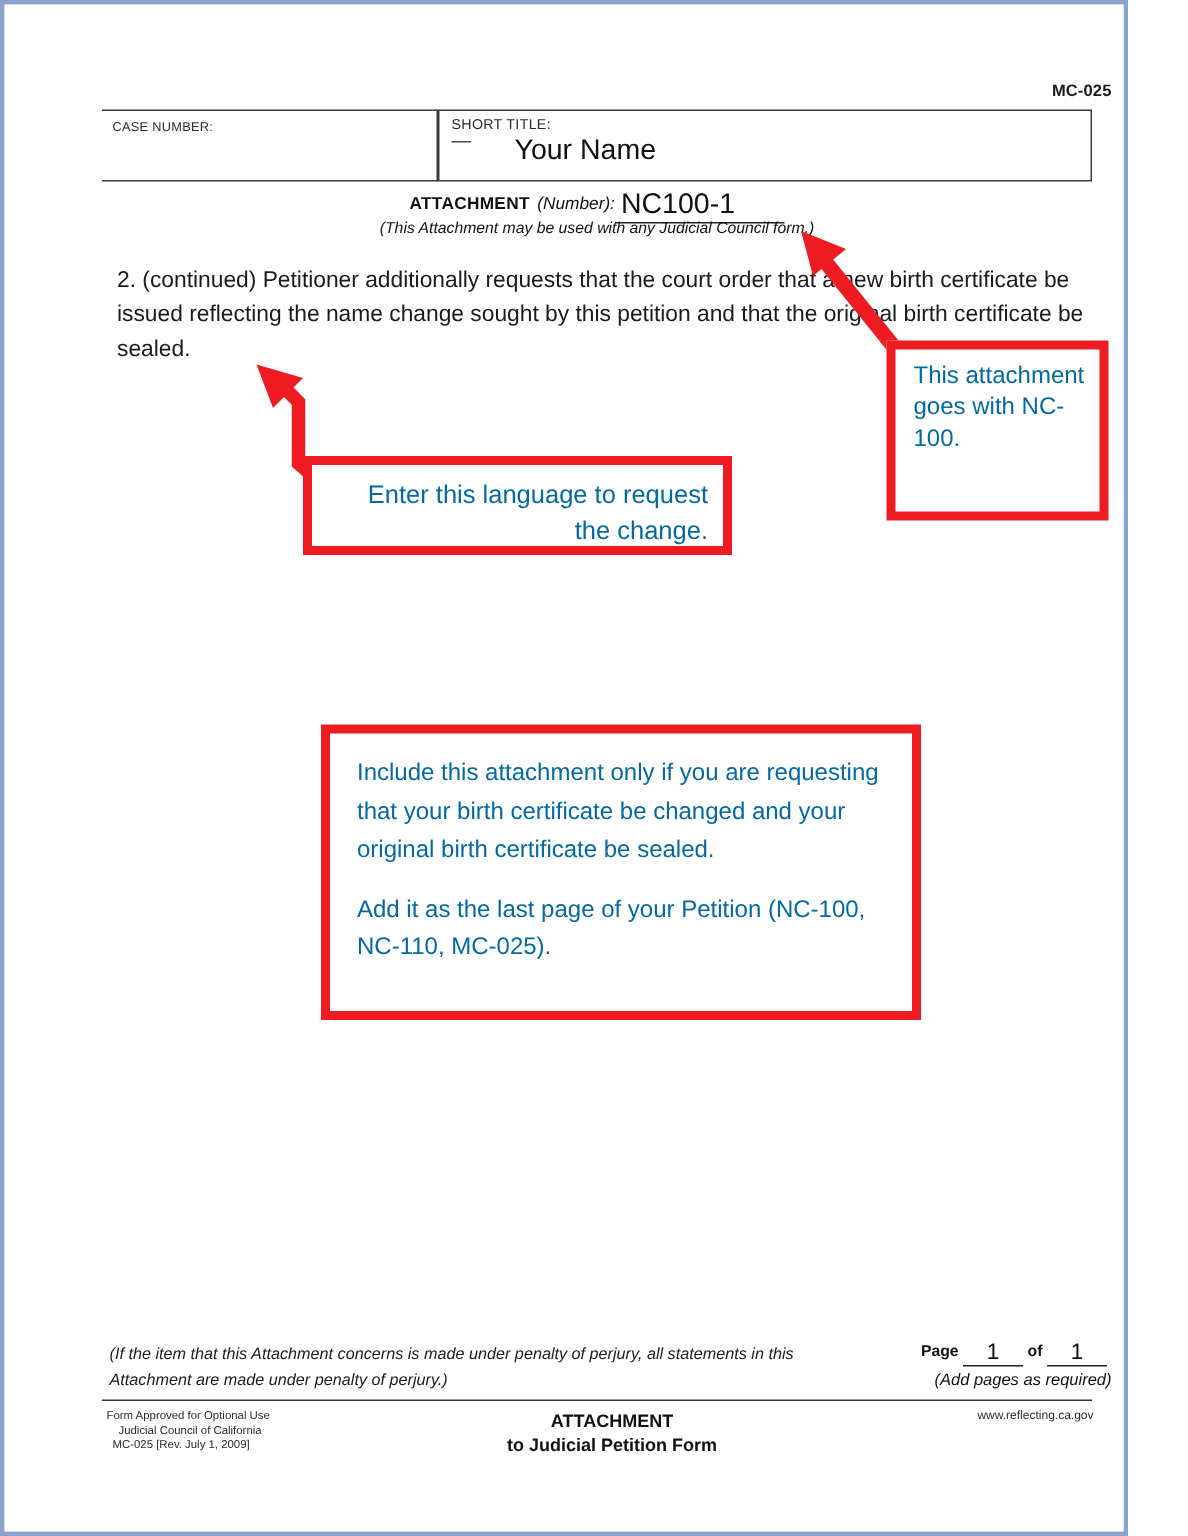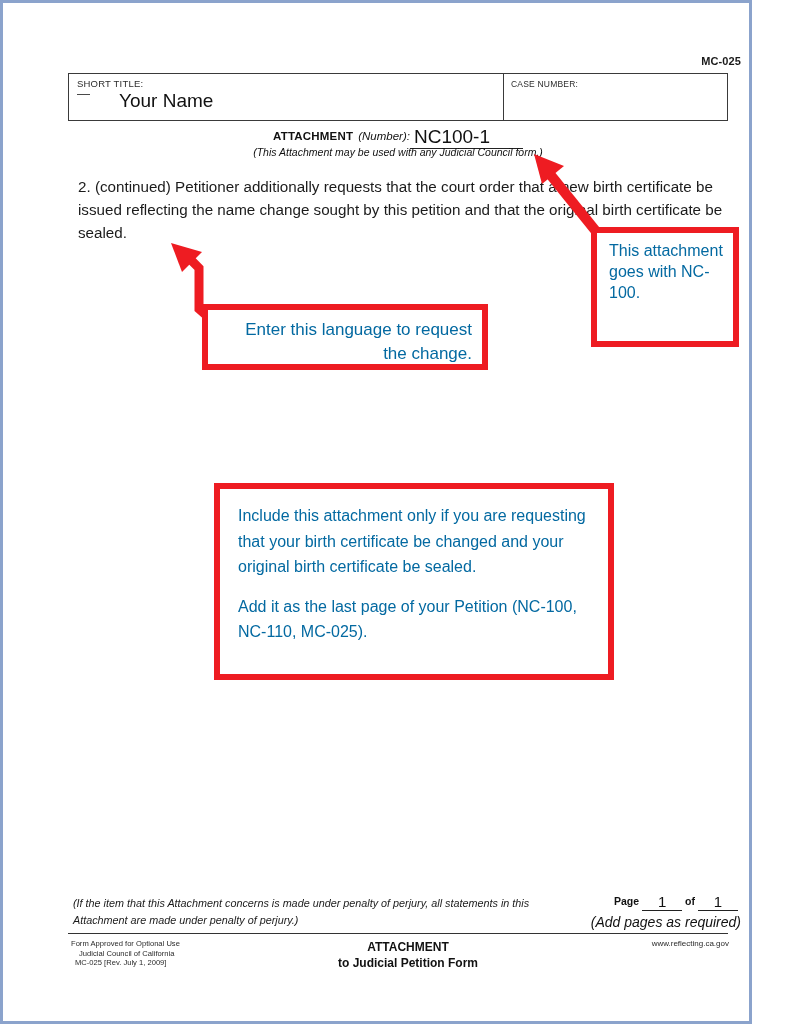--- a/index.html
+++ b/index.html
@@ -227,21 +227,21 @@
     font-size: 15px;
     color: #111;
     text-align: center;
     margin: 0 3px;
     vertical-align: baseline;
     position: relative;
     top: 2px;
   }
   .fp-note {
     margin-top: 5px;
-    font-size: 14px;
+    font-size: 11px;
     font-style: italic;
     color: #111;
     text-align: right;
   }
   .footer-rule {
     position: absolute;
     left: 65px;
     top: 930px;
     width: 660px;
     border-top: 1.3px solid #333;
@@ -277,29 +277,29 @@
 </style>
 </head>
 <body>
 
 <div id="screen">
   <div id="sheet">
 
     <div class="form-number">MC-025</div>
 
     <div class="caption-wrap">
+      <div class="cap-box cap-right">
+        <span class="cap-label">CASE NUMBER:</span>
+        <span class="cap-value"></span>
+      </div>
       <div class="cap-box cap-left">
         <span class="cap-label">SHORT TITLE:</span>
         <span class="cap-tick"></span>
         <span class="cap-value">Your Name</span>
       </div>
-      <div class="cap-box cap-right">
-        <span class="cap-label">CASE NUMBER:</span>
-        <span class="cap-value"></span>
-      </div>
     </div>
 
     <div class="attach-line">
       <span class="attach-label">ATTACHMENT</span><span class="attach-number-word" style="margin-left:5px;margin-top:48px;">(Number):</span><span class="attach-rule">NC100-1</span>
     </div>
     <div class="attach-note">(This Attachment may be used with any Judicial Council form.)</div>
 
     <div class="body-para">2. (continued) Petitioner additionally requests that the court order that a new birth certificate be issued reflecting the name change sought by this petition and that the original birth certificate be sealed.</div>
 
     <svg class="arrow-layer" viewBox="0 0 786 1018">

